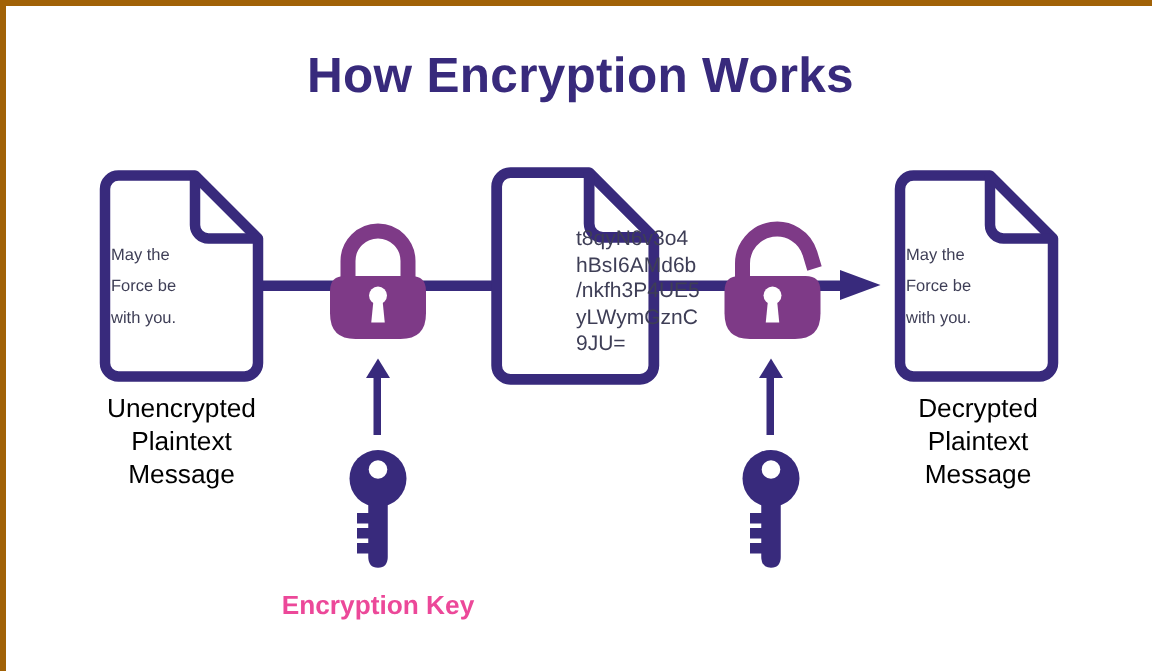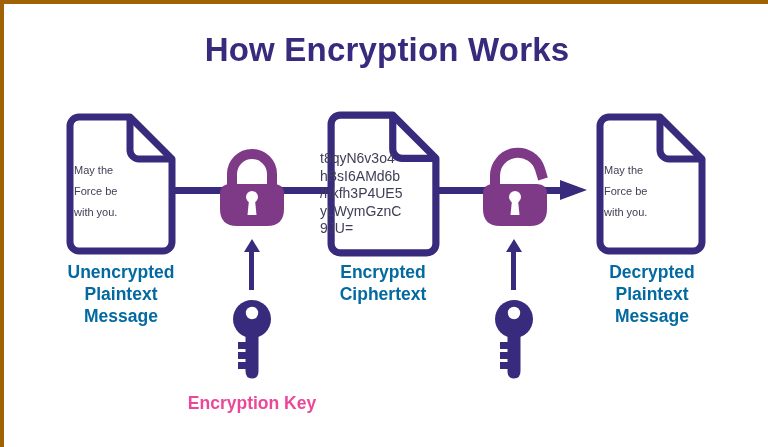--- a/index.html
+++ b/index.html
@@ -16,21 +16,21 @@
   .doc-svg{display:block;}
   .doc-text{
     color:#3e3e56;font-size:11px;line-height:21px;text-align:left;
     white-space:pre-line;
   }
   .cipher-text{
     color:#3e3e56;font-size:14px;line-height:17.5px;text-align:left;
     white-space:pre-line;letter-spacing:0;
   }
   .doc-label{
-    font-size:17.5px;font-weight:bold;line-height:22px;color:#0369a1;
+    font-size:17.5px;font-weight:normal;line-height:22px;color:#000000;
     text-align:center;white-space:pre-line;
   }
   .key-label{
     font-size:17.5px;font-weight:bold;color:#ec4899;text-align:center;
   }
   .bar{height:7px;background:#382a7c;}
   .arrow-right{
     width:0;height:0;
     border-top:10.5px solid transparent;
     border-bottom:10.5px solid transparent;
@@ -72,27 +72,25 @@
     <path d="M14 44 V28 a20 20 0 0 1 40 0 V44" fill="none" stroke="#7e3a87" stroke-width="10"></path>
     <path d="M2 48 Q2 38 12 38 H56 Q66 38 66 48 V63 Q66 80 49 80 H19 Q2 80 2 63 Z" fill="#7e3a87"></path>
     <circle cx="34" cy="51" r="6" fill="#ffffff"></circle>
     <path d="M31 54 L29.5 69 H38.5 L37 54 Z" fill="#ffffff"></path>
   </svg>
 
   <svg class="abs doc-svg z2" style="left:323px;top:107px;" width="113" height="146" viewBox="0 0 110 142" preserveAspectRatio="none">
     <path d="M13 4 H64 L106 46 V129 a9 9 0 0 1 -9 9 H13 a9 9 0 0 1 -9 -9 V13 a9 9 0 0 1 9 -9 Z" fill="#ffffff" stroke="#382a7c" stroke-width="7" stroke-linejoin="round"></path>
     <path d="M64 4 V37 a9 9 0 0 0 9 9 H106" fill="none" stroke="#382a7c" stroke-width="7" stroke-linejoin="round"></path>
   </svg>
-  <div class="abs cipher-text z3" style="left:316px;top:146px;width:100px;">t8qyN6v3o4
+  <div class="abs cipher-text z3" style="left:332px;top:146px;width:100px;padding-left:48px;">t8qyN6v3o4
 hBsI6AMd6b
 /nkfh3P4UE5
 yLWymGznC
 9JU=</div>
-  <div class="abs doc-label" style="left:299px;top:257px;width:160px;">Encrypted
-Ciphertext</div>
 
   <svg class="abs z2" style="left:477px;top:142px;" width="84" height="80" viewBox="0 0 84 80">
     <path d="M14 44 V30 a23 23 0 0 1 45 -7 l3 10" fill="none" stroke="#7e3a87" stroke-width="10"></path>
     <path d="M2 48 Q2 38 12 38 H56 Q66 38 66 48 V63 Q66 80 49 80 H19 Q2 80 2 63 Z" fill="#7e3a87"></path>
     <circle cx="34" cy="51" r="6" fill="#ffffff"></circle>
     <path d="M31 54 L29.5 69 H38.5 L37 54 Z" fill="#ffffff"></path>
   </svg>
 
   <svg class="abs doc-svg z2" style="left:592px;top:109px;" width="110" height="142" viewBox="0 0 110 142">
     <path d="M13 4 H64 L106 46 V129 a9 9 0 0 1 -9 9 H13 a9 9 0 0 1 -9 -9 V13 a9 9 0 0 1 9 -9 Z" fill="#ffffff" stroke="#382a7c" stroke-width="7" stroke-linejoin="round"></path>

